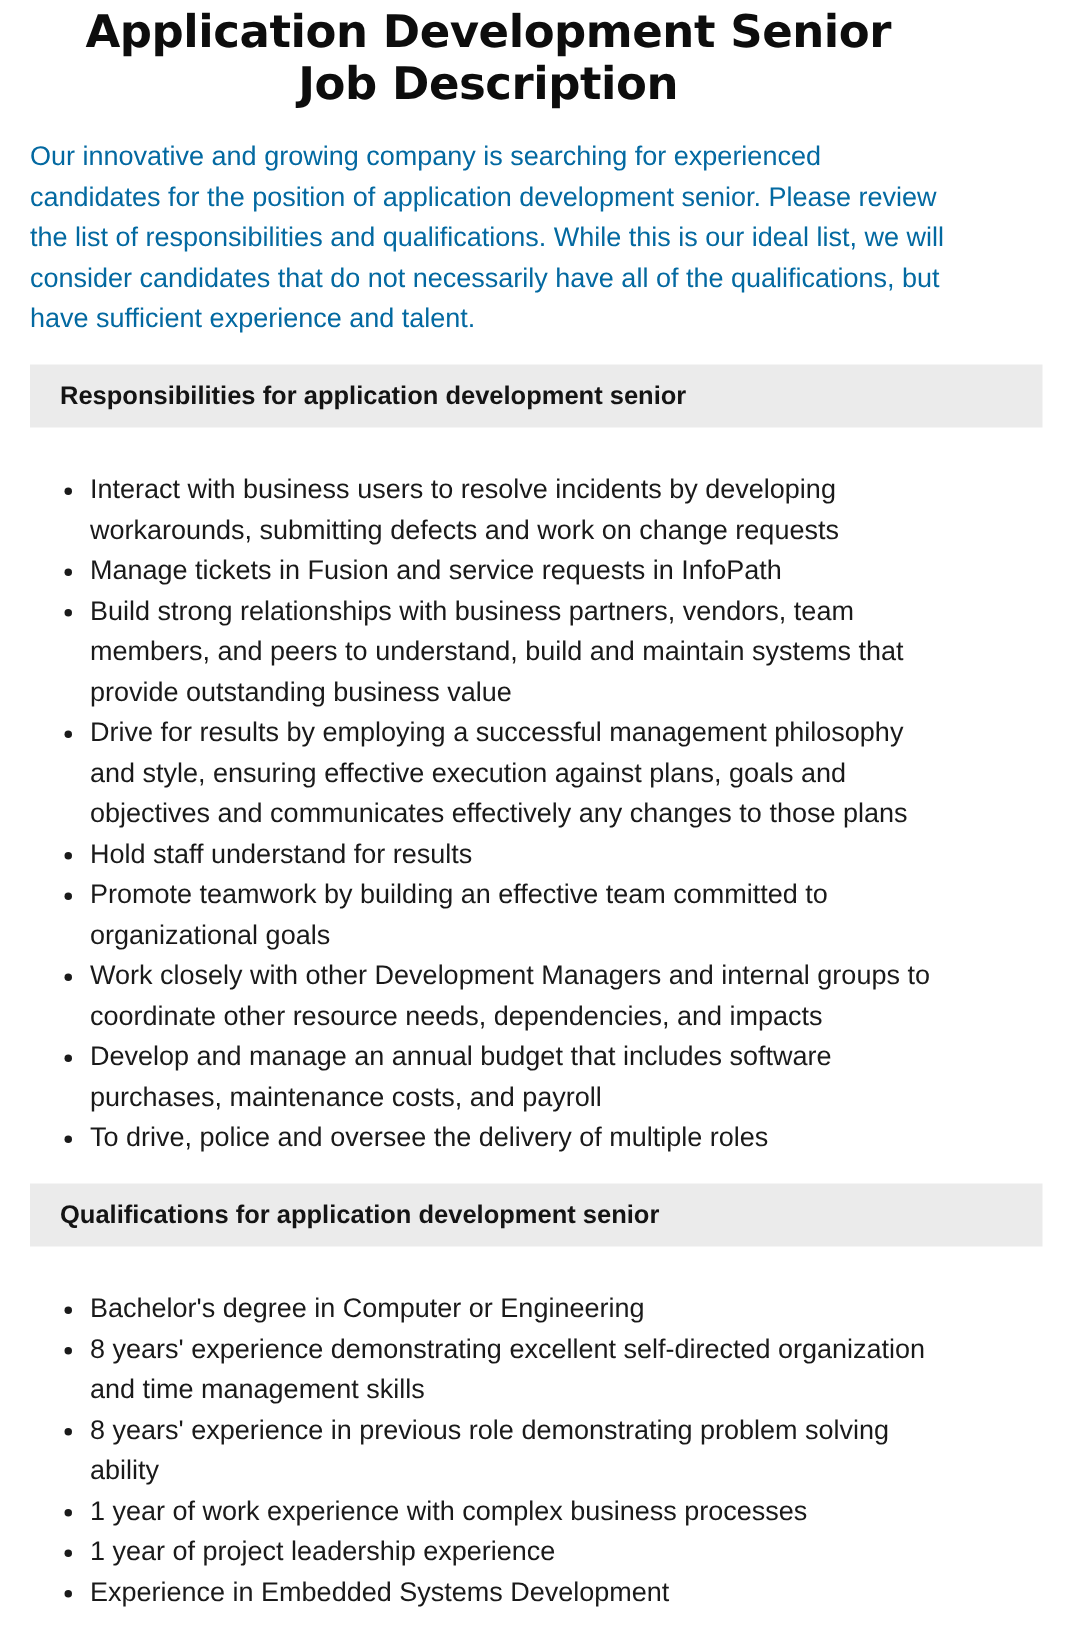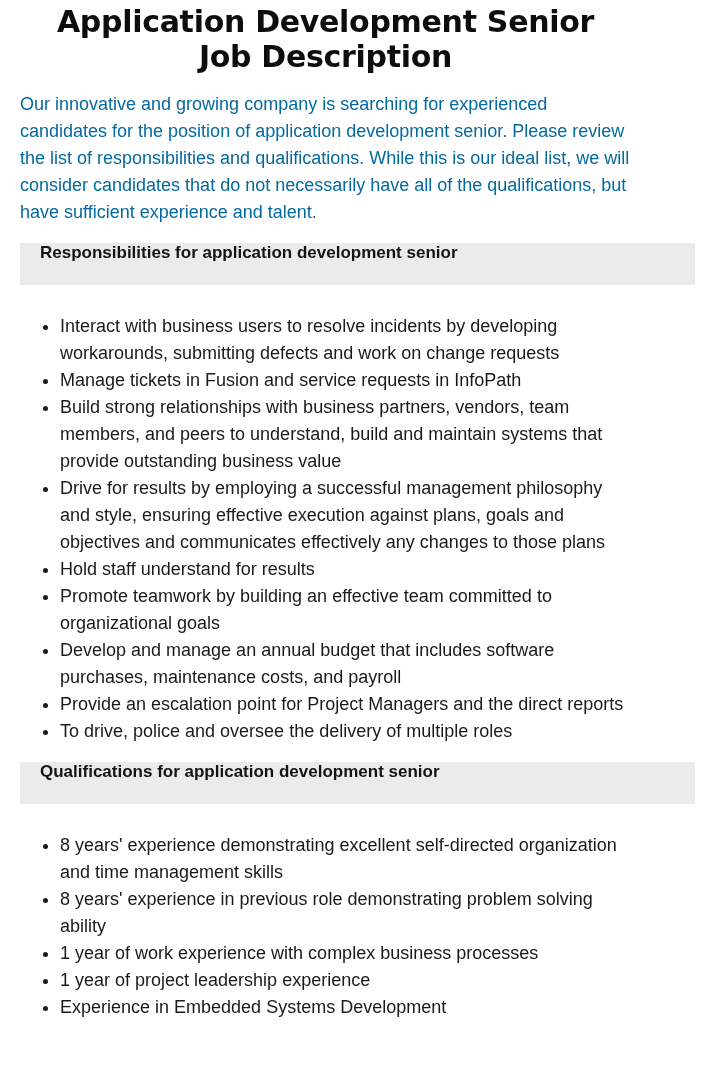--- a/index.html
+++ b/index.html
@@ -36,20 +36,21 @@
       color: #0369a1;
     }
     .section-header {
       background: #ebebeb;
       margin-top: 17px;
       height: 42px;
       width: 675px;
       box-sizing: border-box;
       padding: 0 20px;
       display: flex;
+      align-items: center;
       font-weight: bold;
       font-size: 17px;
       color: #141414;
     }
     ul.items {
       margin: 28px 0 0 0;
       padding: 0 0 0 40px;
       list-style: none;
     }
     ul.items li {
@@ -81,29 +82,30 @@
     <span>Responsibilities for application development senior</span>
   </div>
 
   <ul class="items">
     <li>Interact with business users to resolve incidents by developing workarounds, submitting defects and work on change requests</li>
     <li>Manage tickets in Fusion and service requests in InfoPath</li>
     <li>Build strong relationships with business partners, vendors, team members, and peers to understand, build and maintain systems that provide outstanding business value</li>
     <li>Drive for results by employing a successful management philosophy and style, ensuring effective execution against plans, goals and objectives and communicates effectively any changes to those plans</li>
     <li>Hold staff understand for results</li>
     <li>Promote teamwork by building an effective team committed to organizational goals</li>
+    <li>Work closely with other Development Managers and internal groups to coordinate other resource needs, dependencies, and impacts</li>
     <li>Develop and manage an annual budget that includes software purchases, maintenance costs, and payroll</li>
-    <li>Provide an escalation point for Project Managers and the direct reports</li>
     <li>To drive, police and oversee the delivery of multiple roles</li>
   </ul>
 
   <div class="section-header">
     <span>Qualifications for application development senior</span>
   </div>
 
   <ul class="items">
+    <li>Bachelor's degree in Computer or Engineering</li>
     <li>8 years' experience demonstrating excellent self-directed organization and time management skills</li>
     <li>8 years' experience in previous role demonstrating problem solving ability</li>
     <li>1 year of work experience with complex business processes</li>
     <li>1 year of project leadership experience</li>
     <li>Experience in Embedded Systems Development</li>
   </ul>
 </div>
 
 </body></html>

